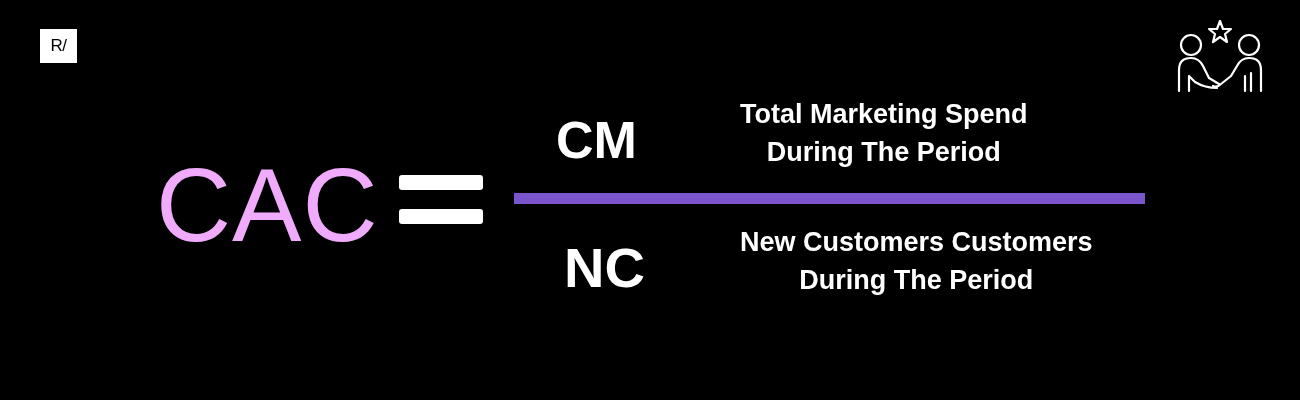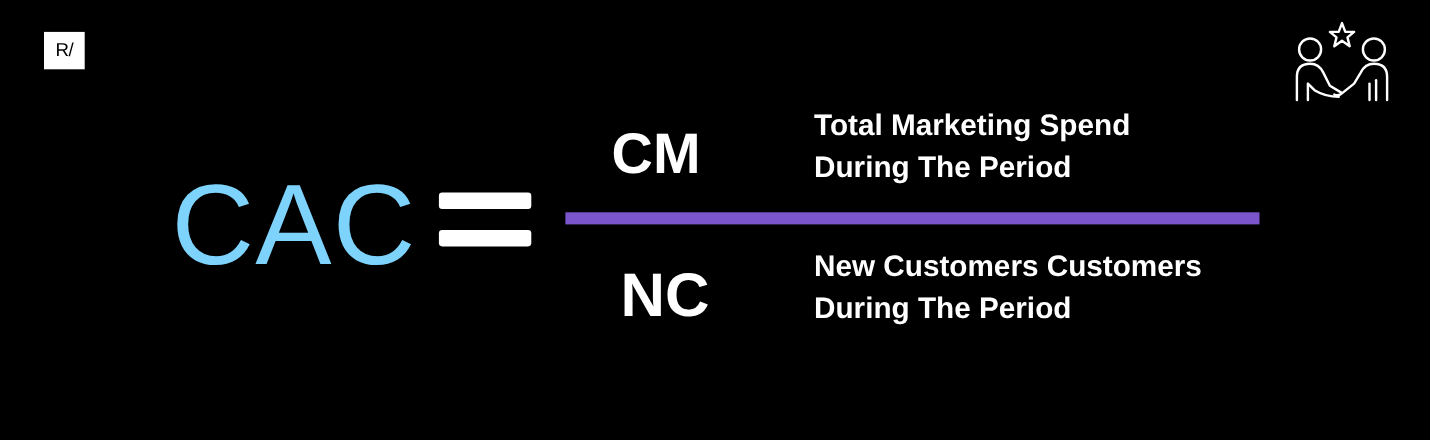--- a/index.html
+++ b/index.html
@@ -1,26 +1,26 @@
 <!DOCTYPE html>
 <html><head>
 <meta charset="utf-8">
 <style>
   html, body { margin:0; padding:0; }
   body { width:1300px; height:400px; background:#000; position:relative; overflow:hidden; font-family:"Liberation Sans", sans-serif; }
   .logo { position:absolute; left:40px; top:29px; width:37px; height:34px; background:#fff; display:flex; align-items:center; justify-content:center; }
   .logo span { font-family:"Liberation Sans", sans-serif; font-size:17px; font-weight:500; color:#000; letter-spacing:-0.5px; }
   .icon-handshake { position:absolute; left:1175px; top:18px; width:90px; height:76px; }
-  .cac { position:absolute; left:156px; top:150px; font-size:104px; line-height:110px; color:#7dd3fc; font-weight:400; letter-spacing:1px; }
+  .cac { position:absolute; left:156px; top:150px; font-size:104px; line-height:110px; color:#f0abfc; font-weight:400; letter-spacing:1px; }
   .equals { position:absolute; left:399px; top:175px; width:84px; }
   .equals div { width:84px; height:15px; background:#fff; border-radius:3px; margin-bottom:19px; }
   .fraction-bar { position:absolute; left:514px; top:193px; width:631px; height:11px; background:#7b55cb; }
   .numerator-sym { position:absolute; left:556px; top:100px; font-size:52px; line-height:80px; font-weight:700; color:#fff; }
   .denominator-sym { position:absolute; left:564px; top:228px; font-size:56px; line-height:80px; font-weight:700; color:#fff; }
-  .desc { position:absolute; color:#fff; font-size:27px; font-weight:700; line-height:38px; }
+  .desc { position:absolute; color:#fff; font-size:27px; font-weight:700; line-height:38px;text-align:center; }
   .numerator-desc { left:740px; top:95px; }
   .denominator-desc { left:740px; top:223px; }
 </style>
 </head>
 <body>
 
 <div class="logo">
   <span>R/</span>
 </div>
 

